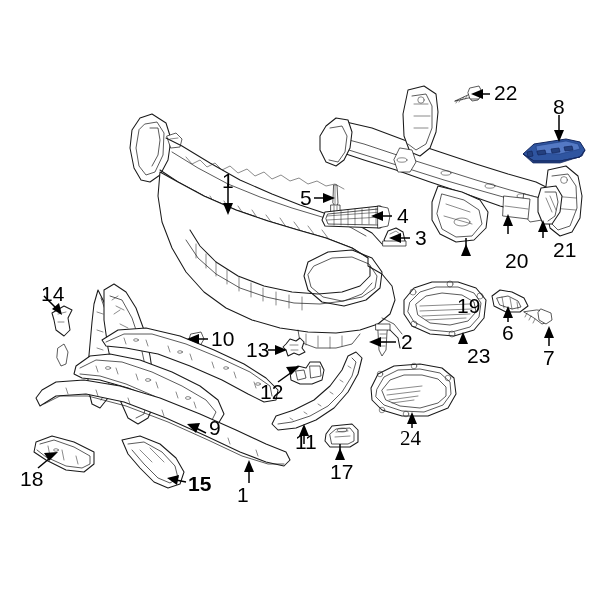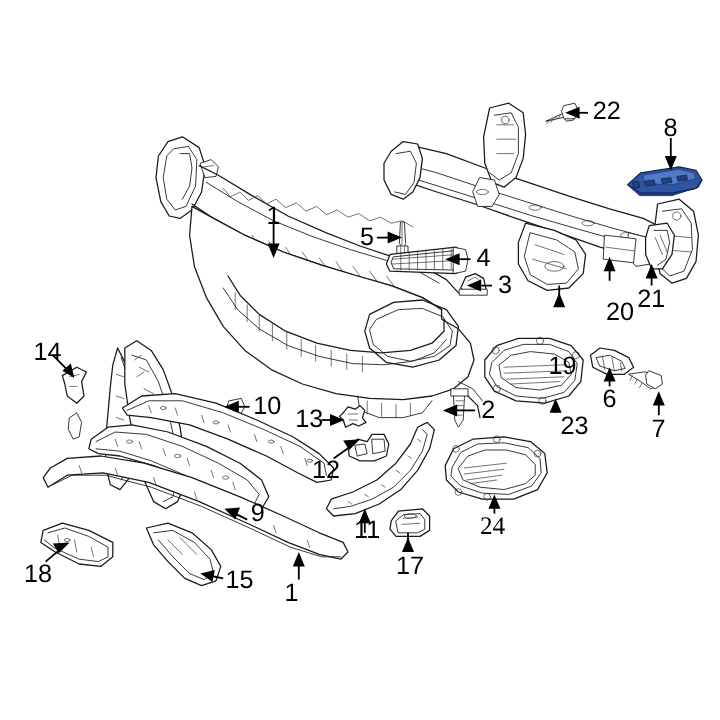--- a/index.html
+++ b/index.html
@@ -423,25 +423,25 @@
   <div class="callout-label" style="left:397px; top:205px;">4</div>
   <div class="callout-label" style="left:300px; top:187px;">5</div>
   <div class="callout-label" style="left:502px; top:322px;">6</div>
   <div class="callout-label" style="left:543px; top:347px;">7</div>
   <div class="callout-label" style="left:553px; top:96px;">8</div>
   <div class="callout-label" style="left:209px; top:417px;">9</div>
   <div class="callout-label" style="left:211px; top:328px;">10</div>
   <div class="callout-label" style="left:295px; top:431px;">11</div>
   <div class="callout-label" style="left:260px; top:381px;">12</div>
   <div class="callout-label" style="left:246px; top:339px;text-align:right;">13</div>
-  <div class="callout-label" style="left:28px;  top:283px;">14</div>
-  <div class="callout-label" style="left:188px; top:473px;">15</div>
+  <div class="callout-label" style="left:41px;  top:283px;">14</div>
+  <div class="callout-label" style="left:188px; top:473px;font-weight:bold;">15</div>
   <div class="callout-label" style="left:237px; top:484px;">1</div>
   <div class="callout-label" style="left:330px; top:461px;">17</div>
   <div class="callout-label" style="left:20px;  top:468px;">18</div>
   <div class="callout-label" style="left:457px; top:256px;margin-top:39px;">19</div>
   <div class="callout-label" style="left:505px; top:234px;margin-top:16px;">20</div>
-  <div class="callout-label" style="left:531px; top:239px;">21</div>
+  <div class="callout-label" style="left:553px; top:239px;">21</div>
   <div class="callout-label" style="left:494px; top:82px;">22</div>
   <div class="callout-label" style="left:451px; top:345px;margin-left:16px;">23</div>
   <div class="callout-label" style="left:400px; top:428px;font-family:Liberation Serif, serif;">24</div>
 
 </div>
 
 </body></html>

